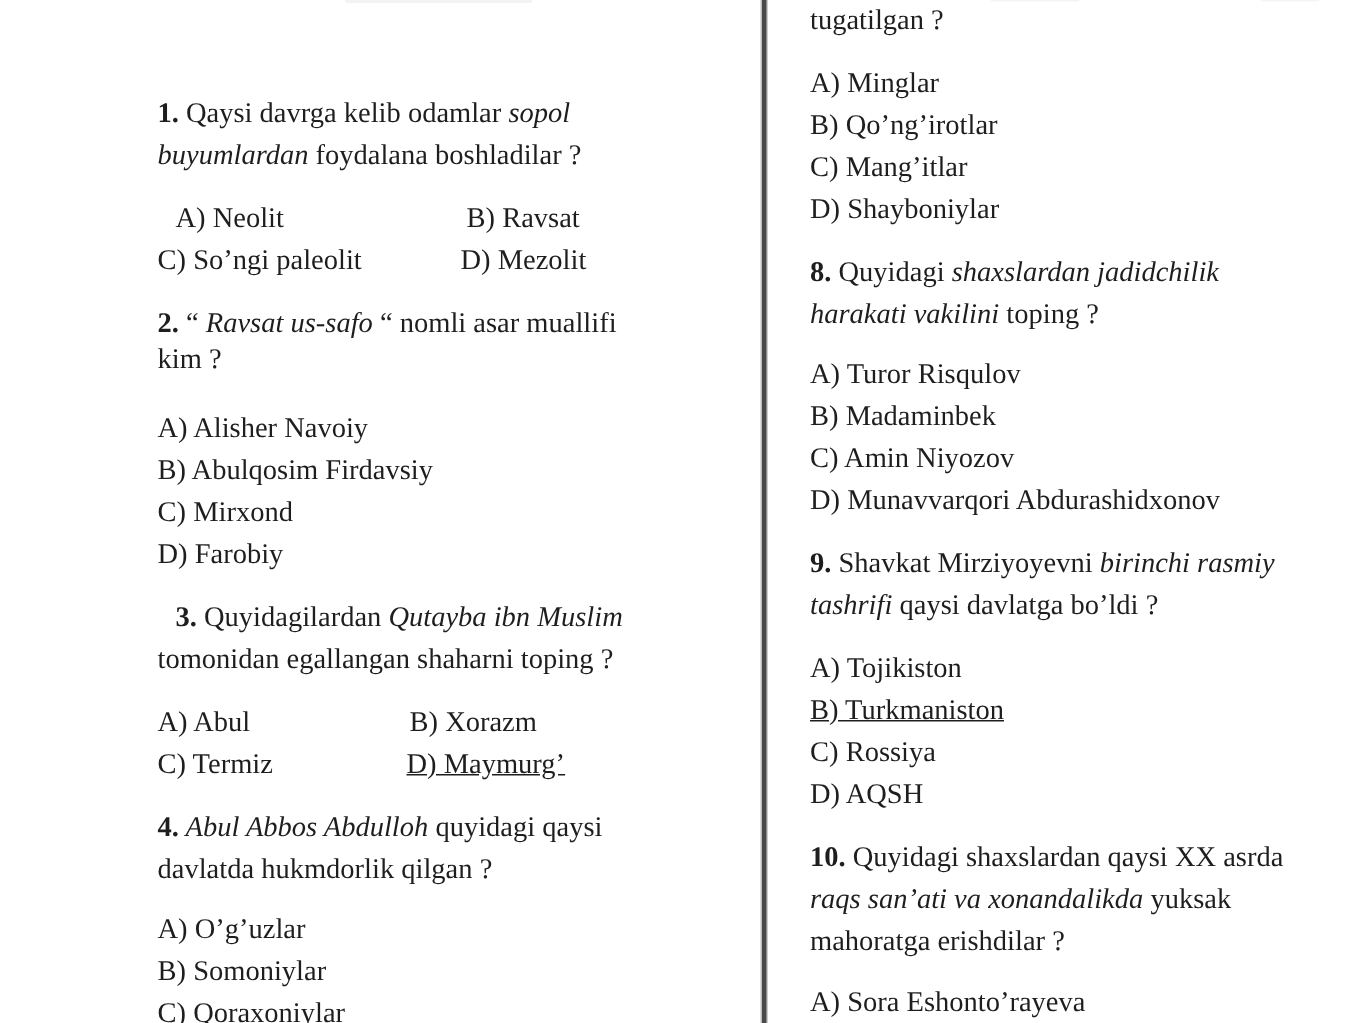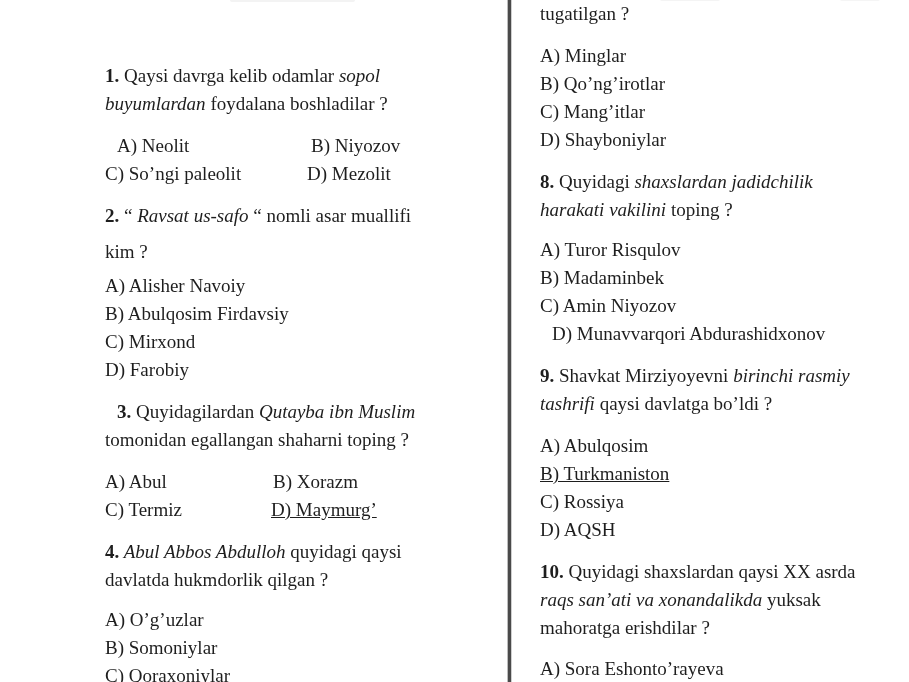--- a/index.html
+++ b/index.html
@@ -86,30 +86,30 @@
 
   <div>
     <div class="line" style="top:62px;">
       <span class="num">1.</span>
       <span>Qaysi davrga kelib odamlar </span><span class="it">sopol</span>
     </div>
     <div class="line" style="top:90px;">
       <span class="it">buyumlardan</span><span> foydalana boshladilar ?</span>
     </div>
     <div class="opt2" style="top:132px; left:0;margin-left:12px;">A) Neolit</div>
-    <div class="opt2" style="top:132px; left:206px;">B) Niyozov</div>
+    <div class="opt2" style="top:132px; left:206px;">B) Ravsat</div>
     <div class="opt2" style="top:160px; left:0;">C) So’ngi paleolit</div>
     <div class="opt2" style="top:160px; left:202px;">D) Mezolit</div>
   </div>
 
   <div>
     <div class="line" style="top:202px;">
       <span class="num">2.</span><span> “ </span><span class="it">Ravsat us-safo</span><span> “ nomli asar muallifi</span>
     </div>
-    <div class="line" style="top:238px;text-align:center;">kim ?</div>
+    <div class="line" style="top:226px;text-align:center;">kim ?</div>
     <div class="opt2" style="top:272px; left:0;">A)  Alisher Navoiy</div>
     <div class="opt2" style="top:300px; left:0;">B) Abulqosim Firdavsiy</div>
     <div class="opt2" style="top:328px; left:0;">C) Mirxond</div>
     <div class="opt2" style="top:356px; left:0;">D) Farobiy</div>
   </div>
 
   <div>
     <div class="line" style="top:398px;margin-left:12px;">
       <span class="num">3.</span><span> Quyidagilardan </span><span class="it">Qutayba ibn Muslim</span>
     </div>
@@ -144,31 +144,31 @@
   <div>
     <div class="line" style="top:168px;">
       <span class="num">8.</span><span> Quyidagi </span><span class="it">shaxslardan jadidchilik</span>
     </div>
     <div class="line" style="top:196px;">
       <span class="it">harakati vakilini</span><span> toping ?</span>
     </div>
     <div class="opt2" style="top:236px; left:0;">A) Turor Risqulov</div>
     <div class="opt2" style="top:264px; left:0;">B) Madaminbek</div>
     <div class="opt2" style="top:292px; left:0;">C) Amin Niyozov</div>
-    <div class="opt2" style="top:320px; left:0;margin-left:12px;">D) Munavvarqori Abdurashidxonov</div>
+    <div class="opt2" style="top:320px; left:0;">D) Munavvarqori Abdurashidxonov</div>
   </div>
 
   <div>
     <div class="line" style="top:362px;">
       <span class="num">9.</span><span> Shavkat Mirziyoyevni </span><span class="it">birinchi rasmiy</span>
     </div>
     <div class="line" style="top:390px;">
       <span class="it">tashrifi</span><span> qaysi davlatga bo’ldi ?</span>
     </div>
-    <div class="opt2" style="top:432px; left:0;">A) Abulqosim</div>
+    <div class="opt2" style="top:432px; left:0;">A) Tojikiston</div>
     <div class="opt2" style="top:460px; left:0;text-decoration:underline;">B) Turkmaniston</div>
     <div class="opt2" style="top:488px; left:0;">C) Rossiya</div>
     <div class="opt2" style="top:516px; left:0;">D) AQSH</div>
   </div>
 
   <div>
     <div class="line" style="top:558px;">
       <span class="num">10.</span><span> Quyidagi shaxslardan qaysi XX asrda</span>
     </div>
     <div class="line" style="top:586px;">

